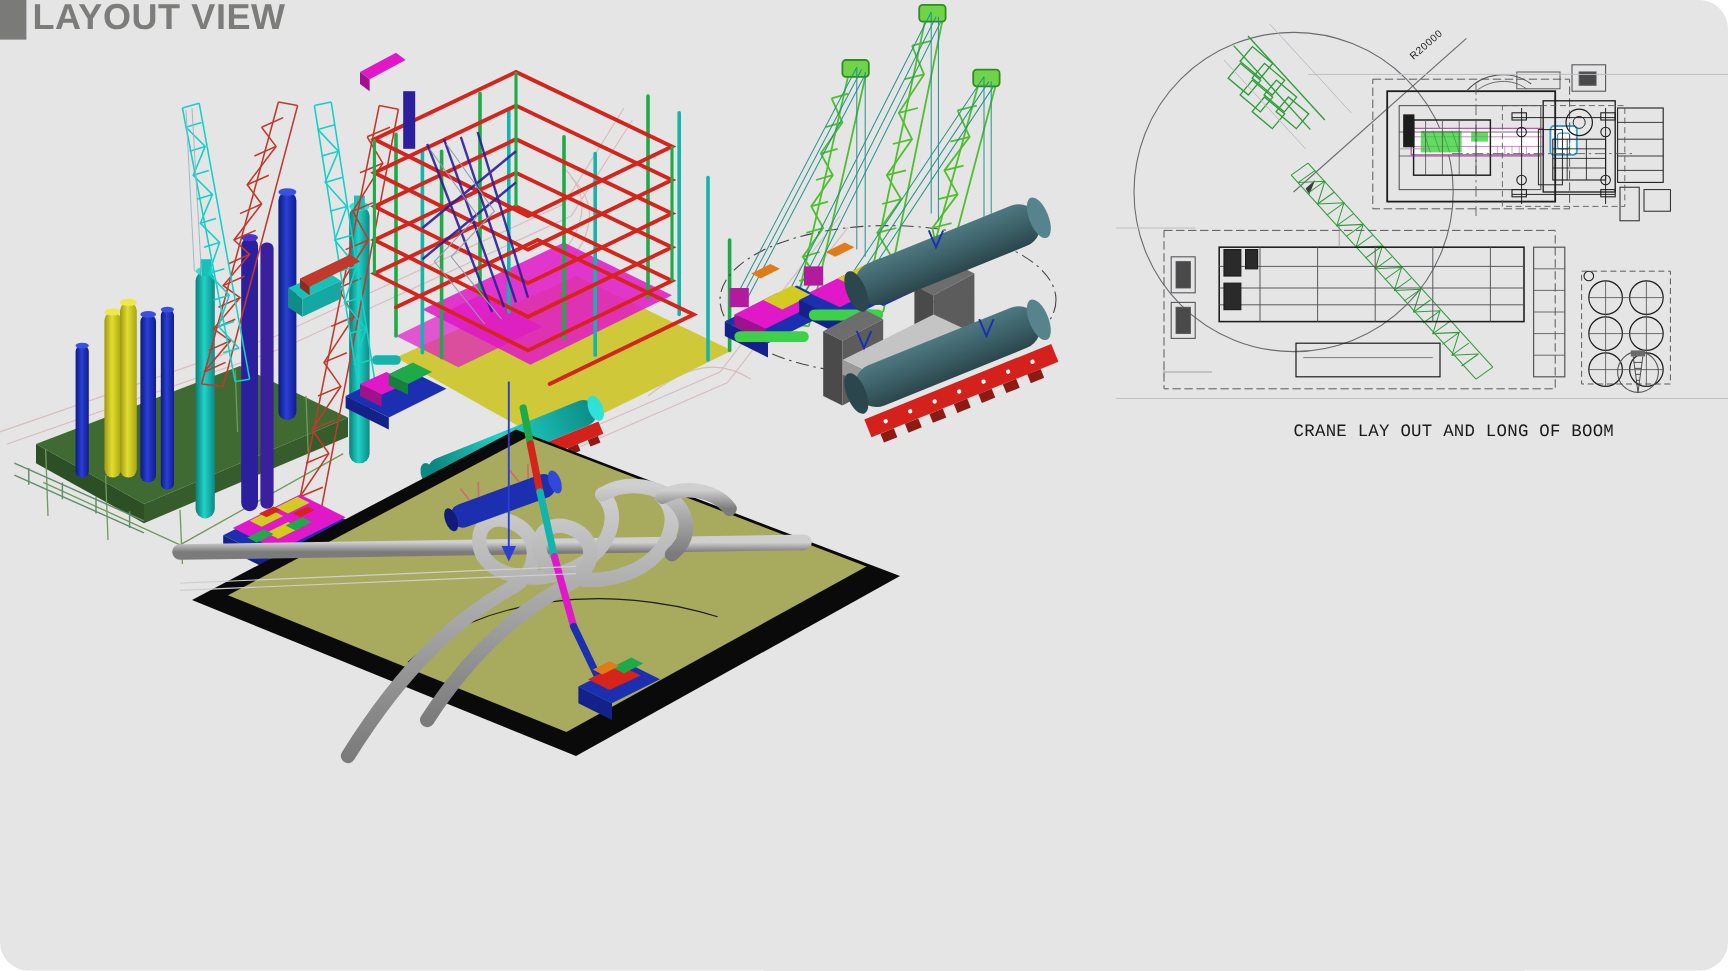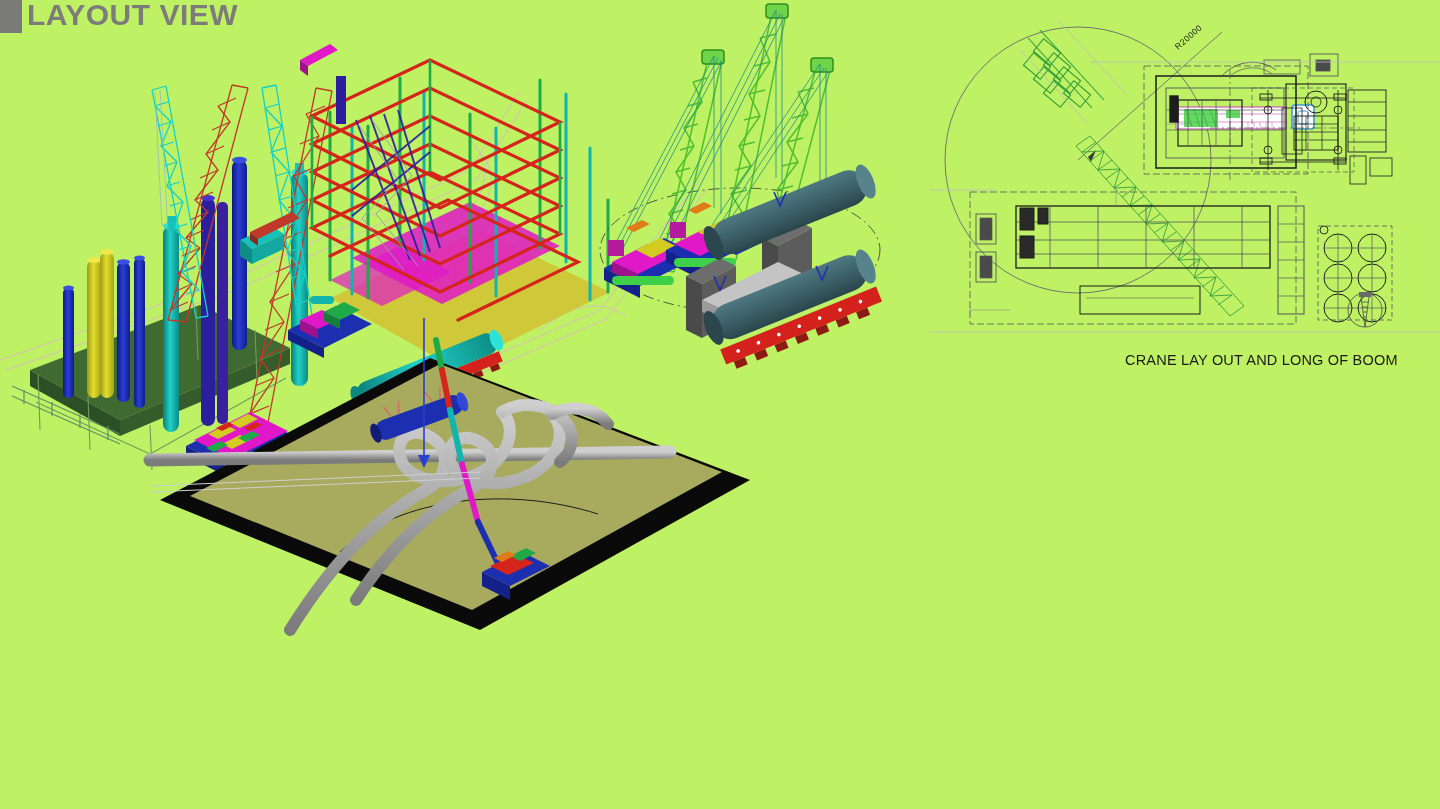--- a/index.html
+++ b/index.html
@@ -1,37 +1,37 @@
 <!DOCTYPE html>
 <html><head>
 <meta charset="utf-8">
 <style>
   html,body{margin:0;padding:0;background:#ffffff;}
   body{width:1440px;height:809px;position:relative;overflow:hidden;
        font-family:"Liberation Sans",sans-serif;}
 
-  #slide{position:absolute;inset:0;background:#bef264;}
+  #slide{position:absolute;inset:0;background:#e5e5e5;border-radius:24px;}
 
   
   #title-accent{position:absolute;left:0;top:0;width:22px;height:33px;
       background:#7a7a78;}
   #slide-title{position:absolute;left:27px;top:-2px;font-size:30px;
       font-weight:bold;color:#7c7c7a;letter-spacing:.5px;
       font-family:"Liberation Sans",sans-serif;white-space:nowrap;}
 
   
   .panel{position:absolute;}
   #panel-3d-left   {left:0px;  top:30px; width:760px;height:600px;}
   #panel-3d-mid    {left:590px;top:0px;  width:300px;height:370px;}
   #panel-3d-bottom {left:150px;top:300px;width:620px;height:340px;}
   #panel-cad       {left:930px;top:10px; width:510px;height:370px;}
 
-  #cad-caption{position:absolute;left:1125px;top:352px;font-size:14.5px;
+  #cad-caption{position:absolute;left:1078px;top:352px;font-size:14.5px;
       color:#1a1a1a;letter-spacing:.2px;white-space:nowrap;
-      font-family:Liberation Sans, sans-serif;}
+      font-family:Liberation Mono, monospace;}
 
   svg{display:block;overflow:visible;}
 </style>
 </head>
 <body>
 
 <div id="slide">
 
   <div id="title-accent"></div>
   <div id="slide-title">LAYOUT VIEW</div>

